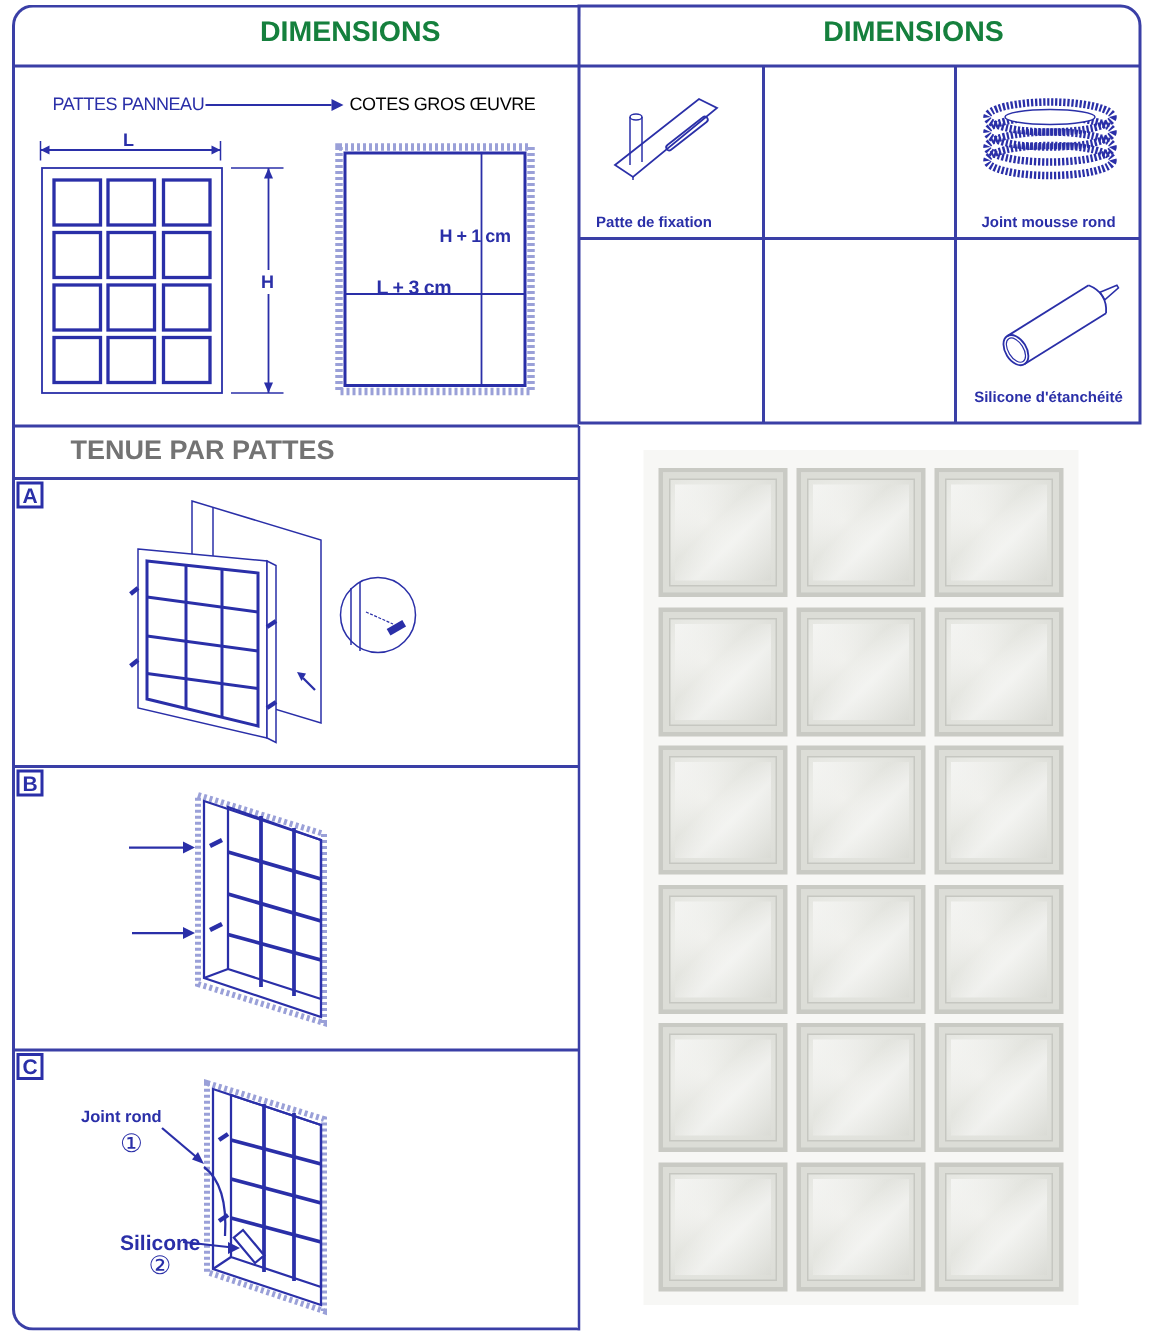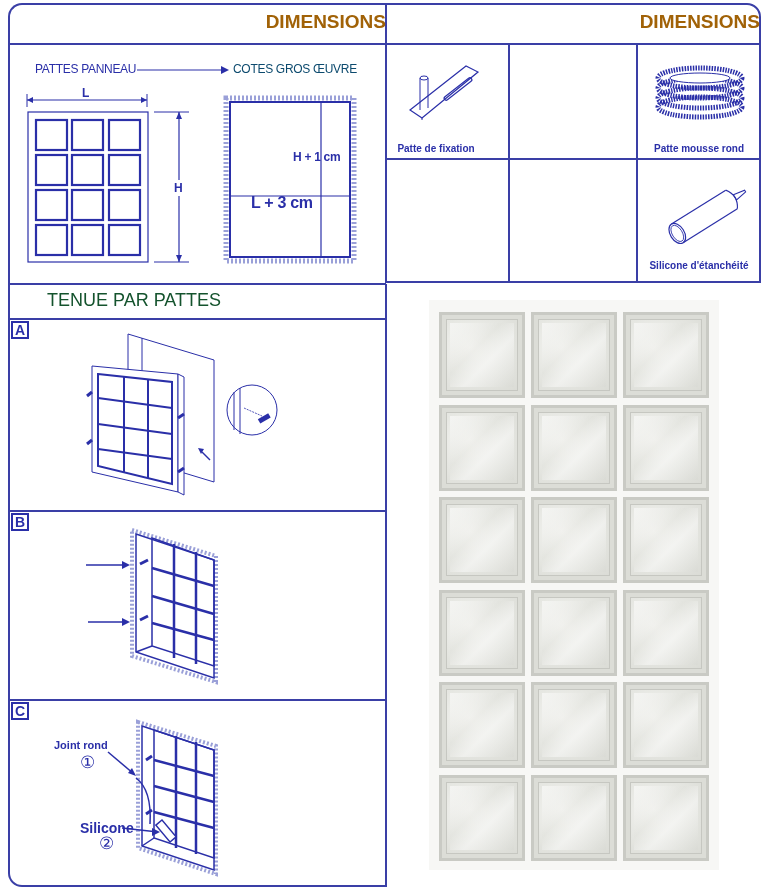--- a/index.html
+++ b/index.html
@@ -1,20 +1,20 @@
 <!DOCTYPE html>
 <html><head>
 <meta charset="utf-8">
 <style>
   html, body { margin: 0; padding: 0; background: #ffffff; }
   body { width: 768px; height: 896px; position: relative; overflow: hidden;
          font-family: "Liberation Sans", sans-serif; color: #2a2fa8; }
   .abs { position: absolute; }
   .line { position: absolute; background: #3a3fa6; }
-  .heading { position: absolute; font-weight: bold; color: #a16207; text-align: right; }
+  .heading { position: absolute; font-weight: bold; color: #15803d; text-align: center; margin-left: 36px; }
   .label { position: absolute; font-size: 10px; font-weight: bold; color: #2a2fa8; text-align: center; }
   .badge { position: absolute; width: 18px; height: 18px; border: 2px solid #2a2fa8; box-sizing: border-box;
            font-weight: bold; font-size: 14px; line-height: 14px; text-align: center; color: #2a2fa8; background: #fff; }
   svg { position: absolute; overflow: visible; }
   .tile { position: absolute; box-sizing: border-box; border: 3px solid #c9cac4;
           background: radial-gradient(ellipse at 35% 40%, #f4f4f1 0%, #e6e7e2 45%, #d8d9d3 100%);
           box-shadow: inset 0 0 0 4px #dcddd7, inset 0 0 0 5px #c6c7c1; }
   .tile::after { content: ""; position: absolute; left: 8px; top: 8px; right: 8px; bottom: 8px;
           background: linear-gradient(135deg, rgba(255,255,255,0.55) 0%, rgba(220,221,215,0.2) 40%, rgba(255,255,255,0.45) 60%, rgba(210,211,205,0.25) 100%); }
   .grid-panel { position: absolute; left: 429px; top: 300px; width: 290px; height: 570px; background: #f7f7f5; }
@@ -33,21 +33,21 @@
 <div class="line" style="left:9px;top:510px;width:377px;height:2px;"></div>
 <div class="line" style="left:9px;top:699px;width:377px;height:2px;"></div>
 
 <div class="heading" style="left:9px;top:11px;width:377px;font-size:19px;">DIMENSIONS</div>
 
 <div class="abs" style="left:35px;top:62px;font-size:12px;color:#2a2fa8;letter-spacing:-0.3px;">PATTES PANNEAU</div>
 <svg style="left:137px;top:66px;" width="92" height="8">
   <line x1="0" y1="4" x2="84" y2="4" stroke="#2a2fa8" stroke-width="1.2"></line>
   <polygon points="84,0 92,4 84,8" fill="#2a2fa8"></polygon>
 </svg>
-<div class="abs" style="left:233px;top:62px;font-size:12px;color:#0c4a6e;letter-spacing:-0.3px;">COTES GROS ŒUVRE</div>
+<div class="abs" style="left:233px;top:62px;font-size:12px;color:#000000;letter-spacing:-0.3px;">COTES GROS ŒUVRE</div>
 
 <svg style="left:26px;top:92px;" width="170" height="175">
   <line x1="1" y1="8" x2="121" y2="8" stroke="#2a2fa8" stroke-width="1.2"></line>
   <line x1="1" y1="2" x2="1" y2="15" stroke="#2a2fa8" stroke-width="1"></line>
   <line x1="121" y1="2" x2="121" y2="15" stroke="#2a2fa8" stroke-width="1"></line>
   <polygon points="1,8 7,5 7,11" fill="#2a2fa8"></polygon>
   <polygon points="121,8 115,5 115,11" fill="#2a2fa8"></polygon>
   <rect x="2" y="20" width="120" height="150" fill="none" stroke="#2a2fa8" stroke-width="1.2"></rect>
   <g fill="none" stroke="#2a2fa8" stroke-width="2.2">
     <rect x="10" y="28" width="31" height="30"></rect>
@@ -72,21 +72,21 @@
 <div class="abs" style="left:82px;top:86px;font-size:12px;font-weight:bold;">L</div>
 <div class="abs" style="left:174px;top:180px;font-size:12px;font-weight:bold;background:#fff;padding:1px 0;">H</div>
 
 <svg style="left:223px;top:95px;" width="136" height="172">
   <rect x="3" y="3" width="128" height="163" fill="none" stroke="#9aa0d8" stroke-width="5" stroke-dasharray="2 2"></rect>
   <rect x="7" y="7" width="120" height="155" fill="#fff" stroke="#2a2fa8" stroke-width="2"></rect>
   <line x1="98" y1="7" x2="98" y2="162" stroke="#2a2fa8" stroke-width="1.2"></line>
   <line x1="7" y1="101" x2="127" y2="101" stroke="#2a2fa8" stroke-width="1.2"></line>
 </svg>
 <div class="abs" style="left:293px;top:150px;font-size:12px;font-weight:bold;letter-spacing:-0.3px;">H + 1 cm</div>
-<div class="abs" style="left:251px;top:184px;font-size:16px;font-weight:bold;letter-spacing:-0.3px;margin-top:10px;">L + 3 cm</div>
+<div class="abs" style="left:251px;top:184px;font-size:13px;font-weight:bold;letter-spacing:-0.3px;">L + 3 cm</div>
 
 <div class="heading" style="left:386px;top:11px;width:374px;font-size:19px;">DIMENSIONS</div>
 
 <div class="line" style="left:508px;top:44px;width:2px;height:238px;"></div>
 <div class="line" style="left:636px;top:44px;width:2px;height:238px;"></div>
 <div class="line" style="left:386px;top:158px;width:374px;height:2px;"></div>
 
 <svg style="left:408px;top:62px;" width="80" height="70">
   <polygon points="2,48 58,4 70,10 14,56" fill="none" stroke="#2a2fa8" stroke-width="1.2"></polygon>
   <line x1="14" y1="56" x2="14" y2="58" stroke="#2a2fa8"></line>
@@ -101,38 +101,38 @@
 
 <svg style="left:652px;top:64px;" width="96" height="58">
   <g fill="none" stroke="#2a2fa8" stroke-width="5" stroke-dasharray="1.5 1.2">
     <ellipse cx="48" cy="14" rx="42" ry="10"></ellipse>
     <ellipse cx="48" cy="24" rx="42" ry="10"></ellipse>
     <ellipse cx="48" cy="34" rx="42" ry="10"></ellipse>
     <ellipse cx="48" cy="43" rx="42" ry="10"></ellipse>
   </g>
   <ellipse cx="48" cy="14" rx="30" ry="5" fill="#fff" stroke="#2a2fa8" stroke-width="1"></ellipse>
 </svg>
-<div class="label" style="left:638px;top:143px;width:122px;">Patte mousse rond</div>
+<div class="label" style="left:638px;top:143px;width:122px;">Joint mousse rond</div>
 
 <div class="abs" style="left:388px;top:265px;width:120px;"></div>
 <div class="abs" style="left:510px;top:265px;width:126px;"></div>
 
 <svg style="left:656px;top:176px;" width="96" height="70">
   <g transform="rotate(-32 48 36)">
     <ellipse cx="14" cy="40" rx="7" ry="11" fill="none" stroke="#2a2fa8" stroke-width="1.2"></ellipse>
     <ellipse cx="14" cy="40" rx="5" ry="9" fill="none" stroke="#2a2fa8" stroke-width="0.8"></ellipse>
     <line x1="14" y1="29" x2="78" y2="29" stroke="#2a2fa8" stroke-width="1.2"></line>
     <line x1="14" y1="51" x2="78" y2="51" stroke="#2a2fa8" stroke-width="1.2"></line>
     <path d="M78,29 Q86,40 78,51" fill="none" stroke="#2a2fa8" stroke-width="1.2"></path>
     <polygon points="82,37 94,39 94,41 82,43" fill="none" stroke="#2a2fa8" stroke-width="1"></polygon>
   </g>
 </svg>
 <div class="label" style="left:638px;top:260px;width:122px;">Silicone d'étanchéité</div>
 
-<div class="abs" style="left:47px;top:290px;font-size:18px;font-weight:normal;color:#14532d;">TENUE PAR PATTES</div>
+<div class="abs" style="left:47px;top:290px;font-size:18px;font-weight:bold;color:#737373;">TENUE PAR PATTES</div>
 
 <div class="badge" style="left:11px;top:321px;">A</div>
 <svg style="left:84px;top:332px;" width="190" height="172">
   <polygon points="44,2 130,28 130,150 44,124" fill="#fff" stroke="#2a2fa8" stroke-width="1"></polygon>
   <line x1="58" y1="6" x2="58" y2="60" stroke="#2a2fa8" stroke-width="1"></line>
   <polygon points="8,34 94,42 94,160 8,140" fill="#fff" stroke="#2a2fa8" stroke-width="1"></polygon>
   <polygon points="94,42 100,45 100,163 94,160" fill="#fff" stroke="#2a2fa8" stroke-width="1"></polygon>
   <g stroke="#2a2fa8" stroke-width="2" fill="none">
     <polygon points="14,42 88,50 88,152 14,134"></polygon>
     <line x1="40" y1="45" x2="40" y2="140"></line>

